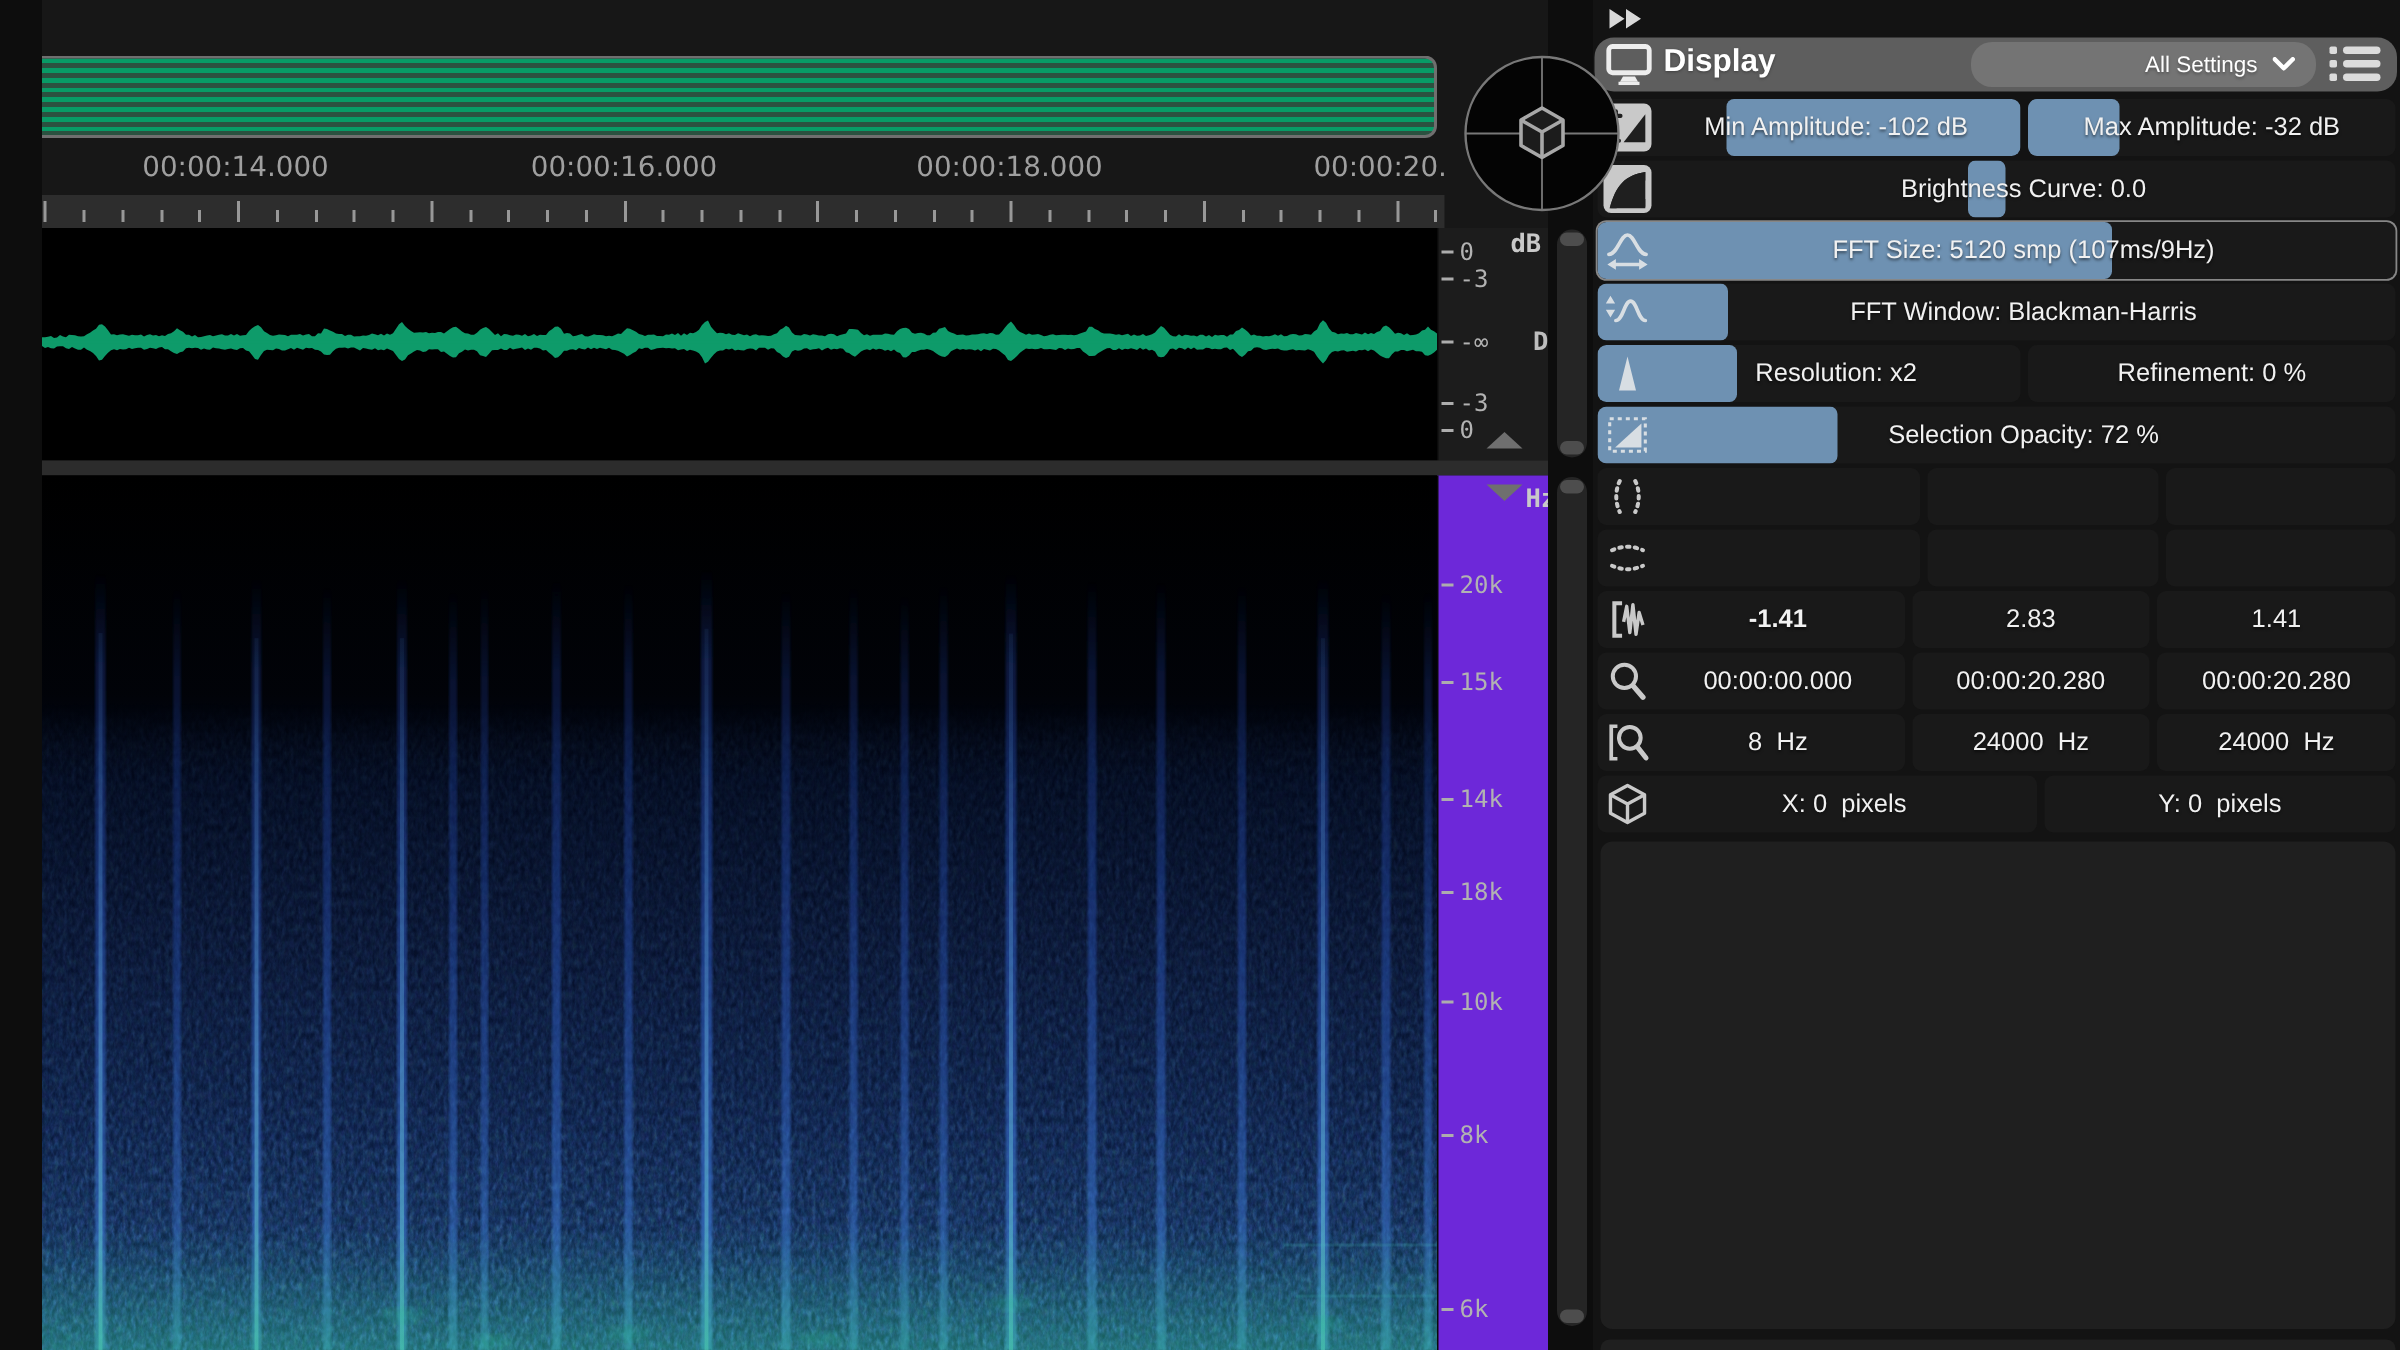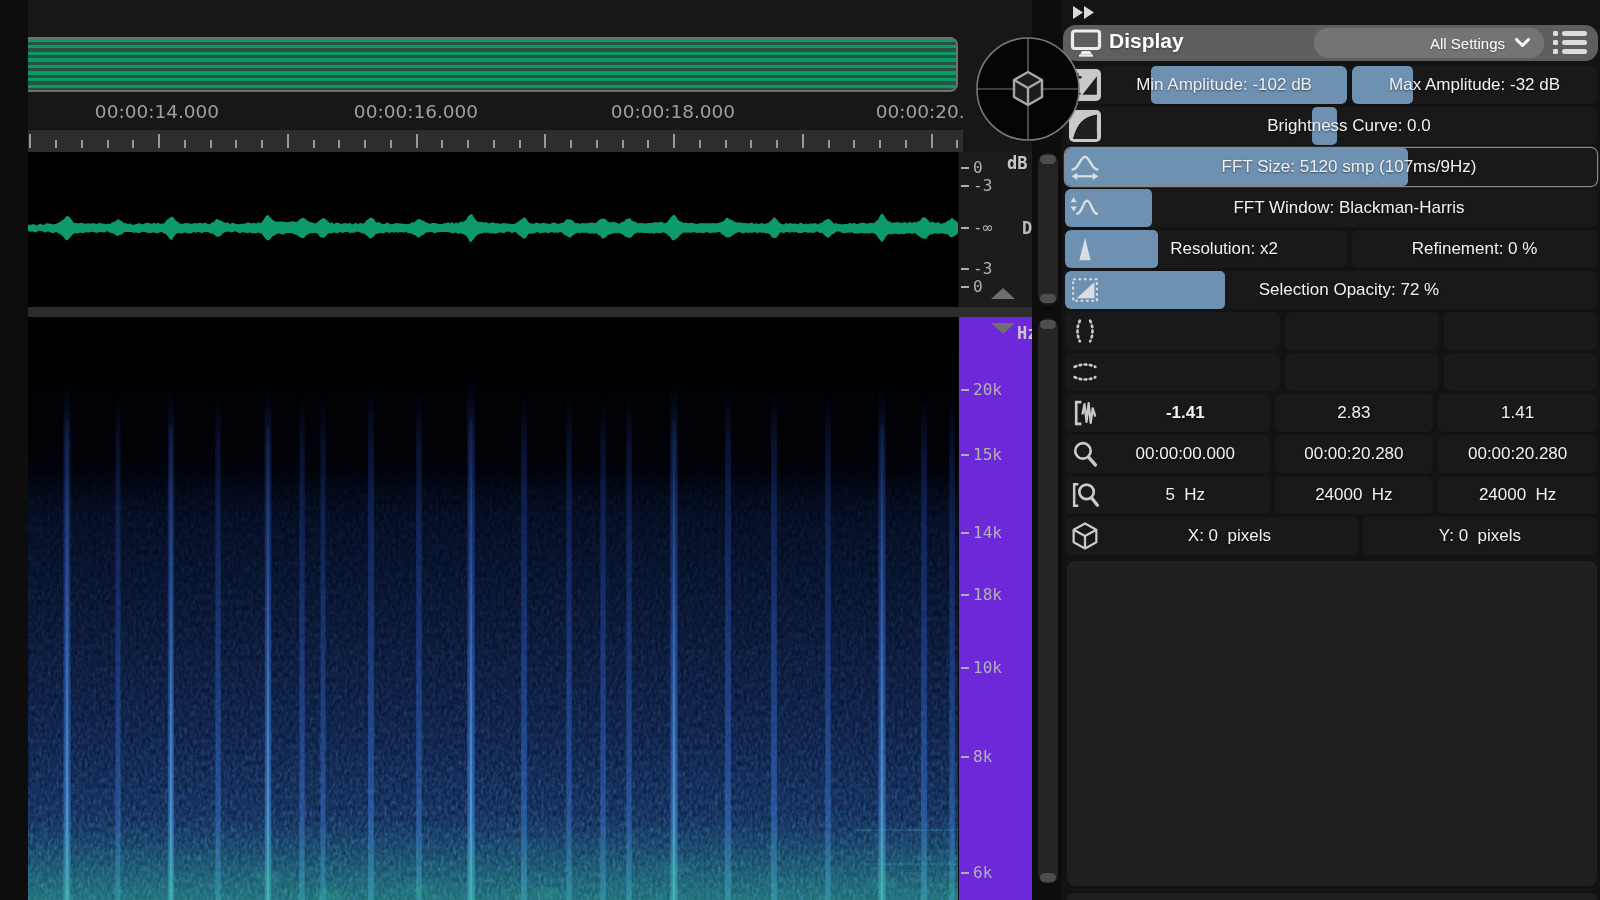--- a/index.html
+++ b/index.html
@@ -484,21 +484,21 @@
           <div class="pcell" style="flex-grow: 295; flex-basis: 0px;">
             <span class="ptext">00:00:20.280</span>
           </div>
           <span class="row-icon"><svg viewBox="0 0 31 31">
               <circle cx="13.5" cy="12.5" r="7.5" fill="none" stroke="#c9c9c9" stroke-width="2.6"></circle>
               <line x1="19" y1="18.5" x2="25.5" y2="26" stroke="#c9c9c9" stroke-width="3.4" stroke-linecap="round"></line>
             </svg></span>
         </div>
         <div class="prow">
           <div class="pcell first" style="flex-grow: 380; flex-basis: 0px;">
-            <span class="ptext">5  Hz</span>
+            <span class="ptext">8  Hz</span>
           </div>
           <div class="pcell" style="flex-grow: 295; flex-basis: 0px;">
             <span class="ptext">24000  Hz</span>
           </div>
           <div class="pcell" style="flex-grow: 295; flex-basis: 0px;">
             <span class="ptext">24000  Hz</span>
           </div>
           <span class="row-icon"><svg viewBox="0 0 31 31">
               <path d="M9 5 L5 5 L5 26 L9 26" fill="none" stroke="#c9c9c9" stroke-width="2.4"></path>
               <circle cx="17" cy="12.5" r="7" fill="none" stroke="#c9c9c9" stroke-width="2.6"></circle>

